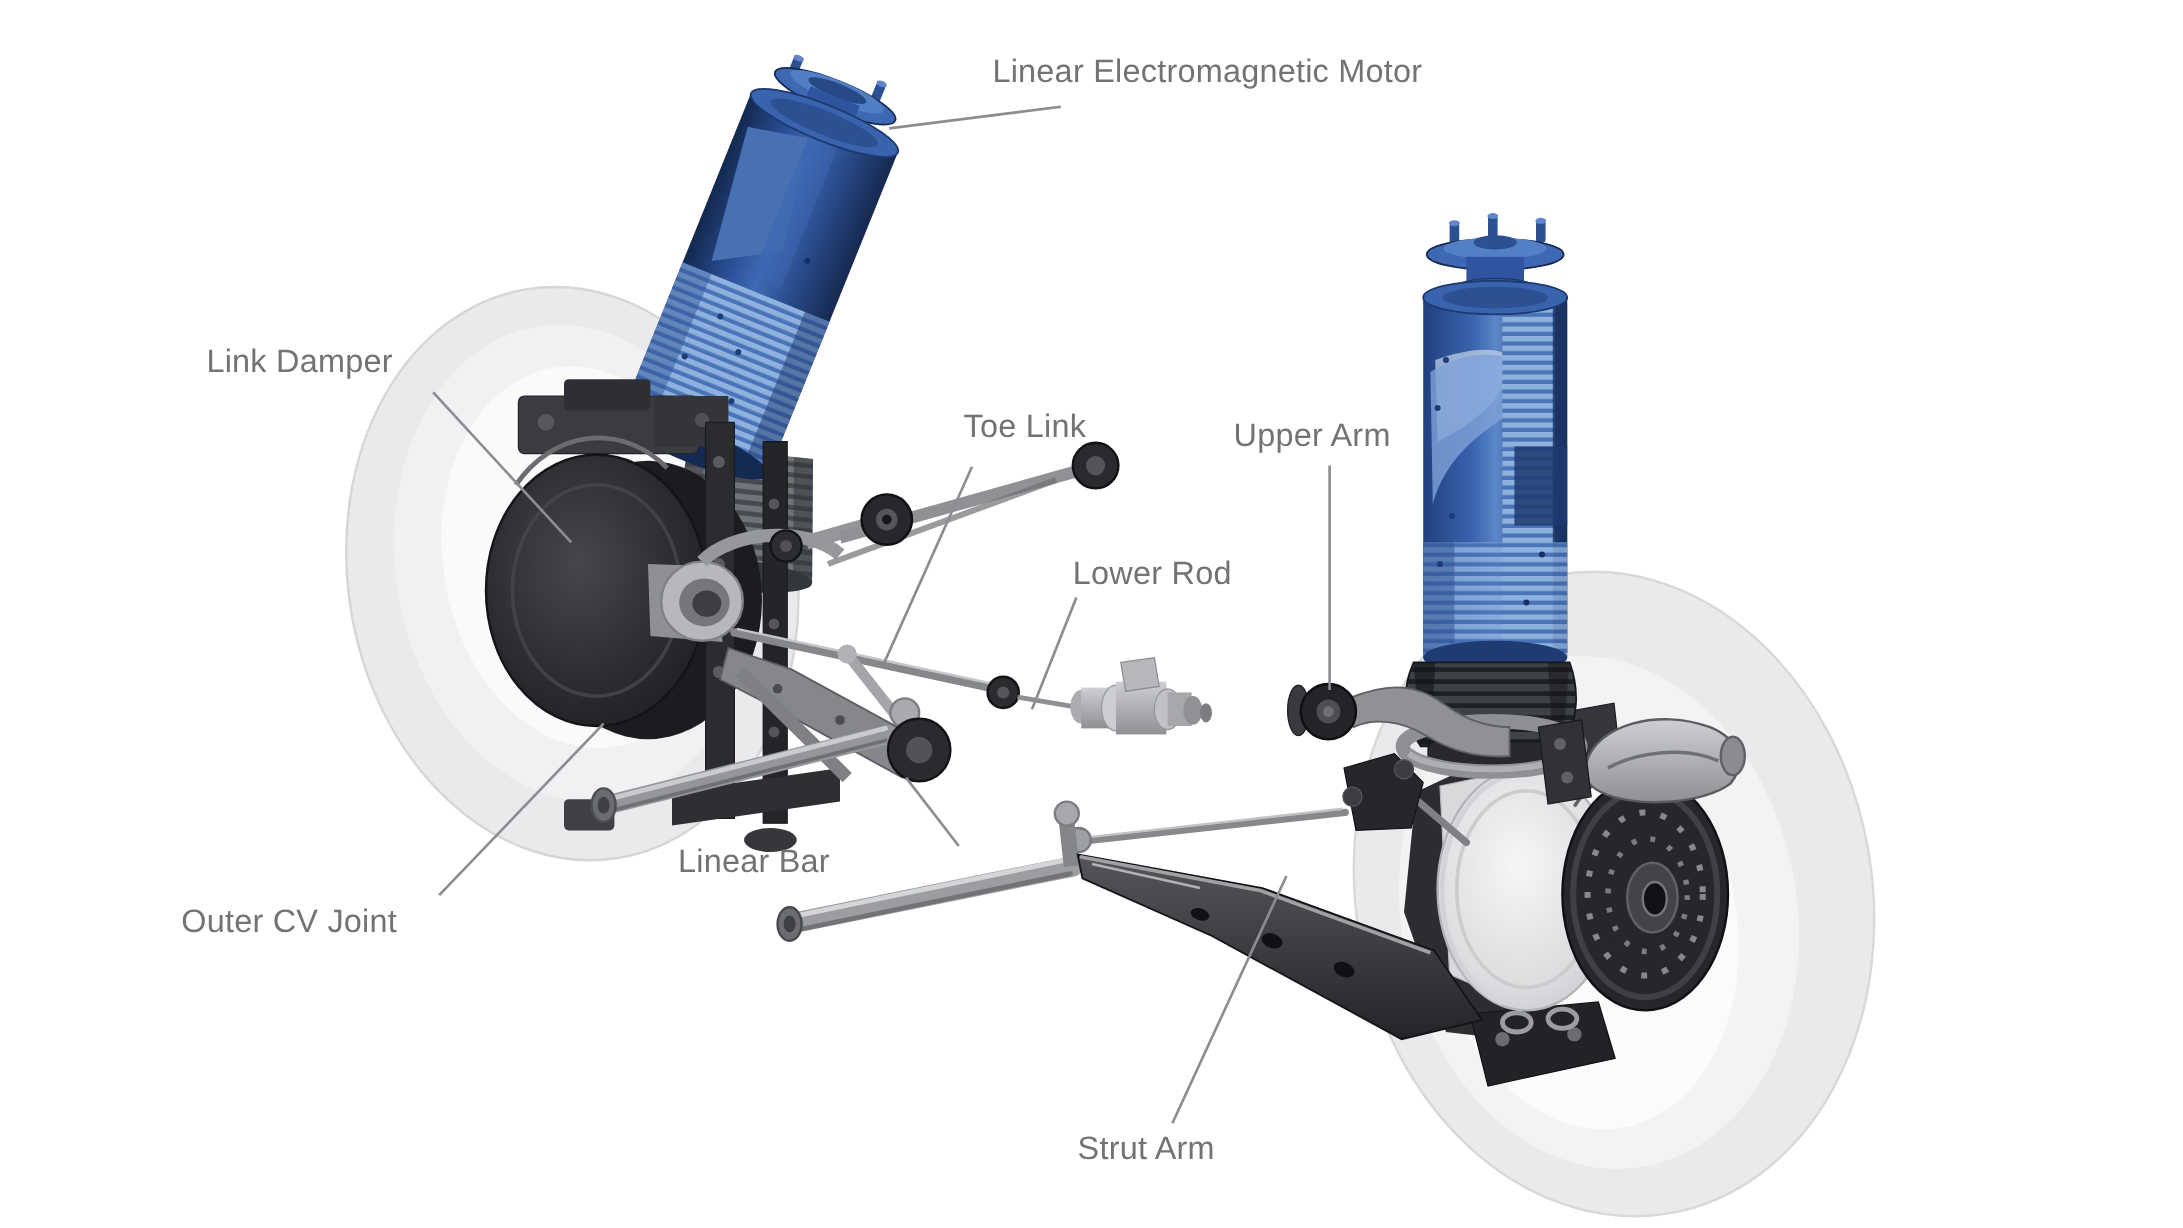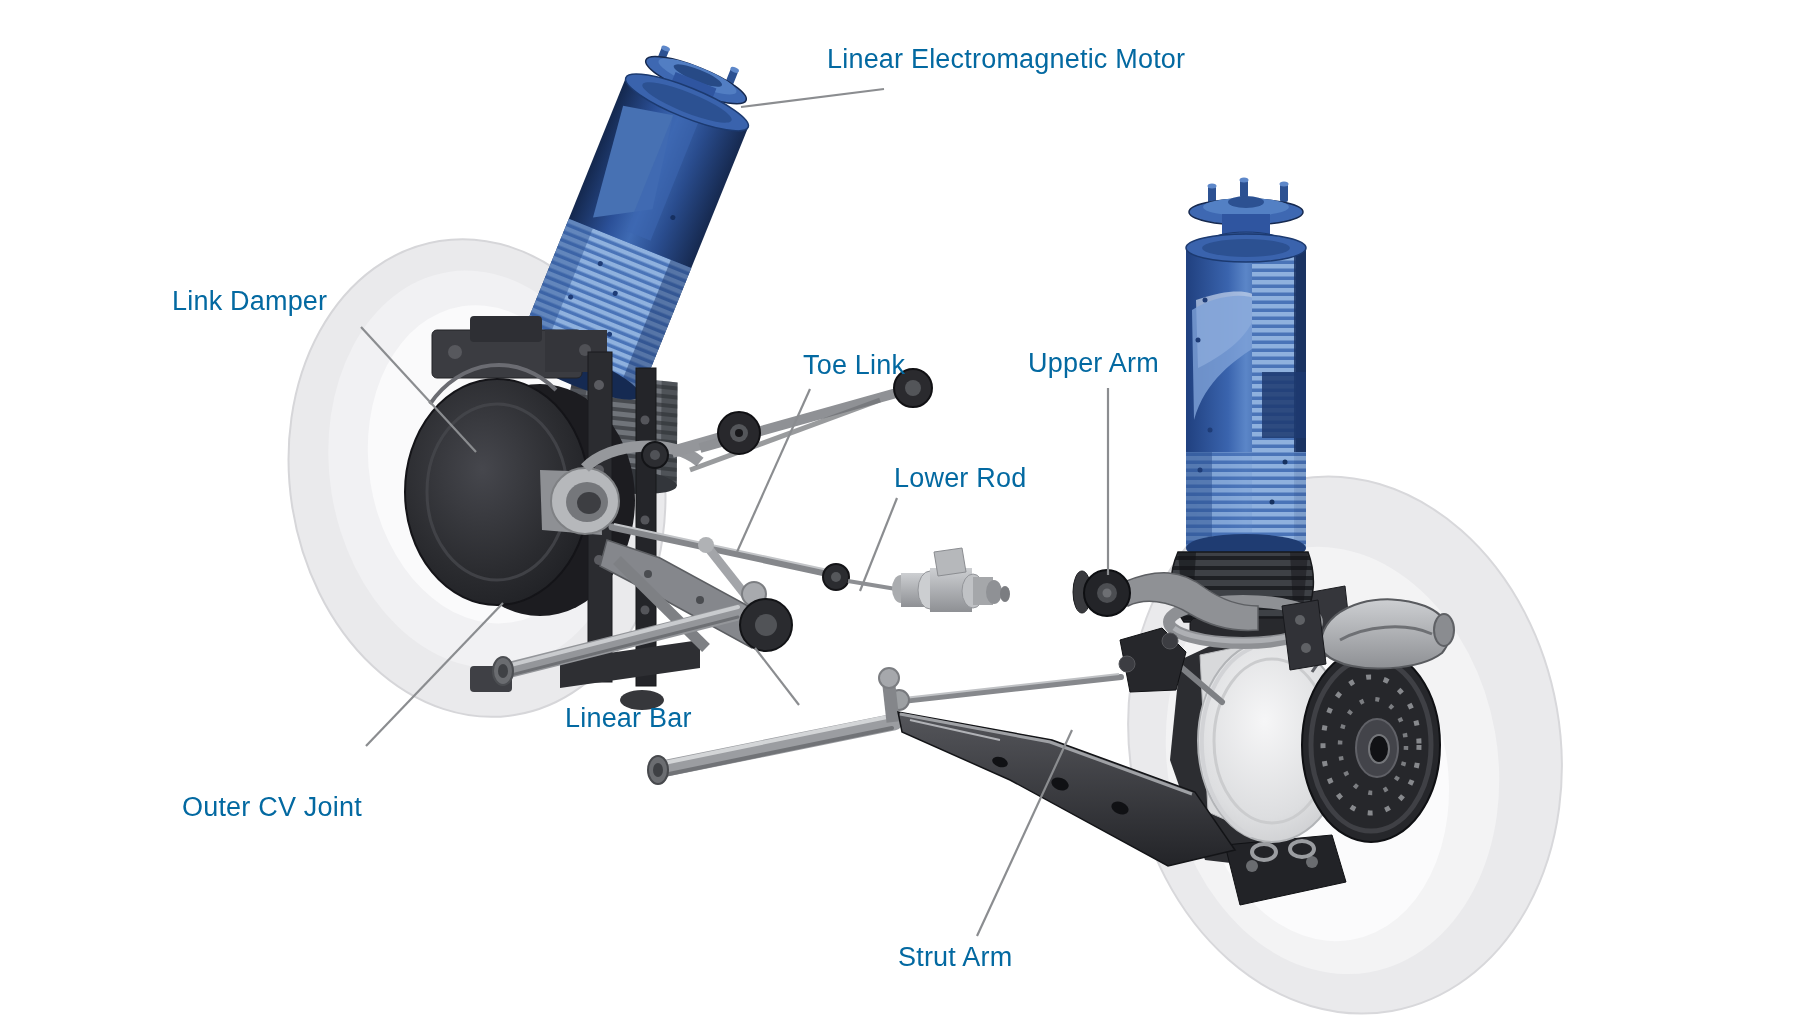--- a/index.html
+++ b/index.html
@@ -7,21 +7,21 @@
     position:relative;
     width:1819px;height:1023px;
     background:#ffffff;
     overflow:hidden;
     font-family:"Liberation Sans",sans-serif;
   }
   .stage svg{position:absolute;left:0;top:0;}
   .label{
     position:absolute;
     font:400 27px/1.15 "Liberation Sans",sans-serif;
-    color:#0369a1;
+    color:#737373;
     white-space:nowrap;
     letter-spacing:.2px;
   }
 </style>
 </head>
 <body>
 
 <div class="stage">
 
 <svg width="1819" height="1023" viewBox="0 0 1819 1023">
@@ -327,25 +327,25 @@
     <line x1="366" y1="746" x2="503" y2="603" stroke="#8b8d90"></line>
     <line x1="799" y1="705" x2="755" y2="648" stroke="#8b8d90"></line>
     <line x1="977" y1="936" x2="1072" y2="730" stroke="#8b8d90"></line>
   </g>
 </svg>
 
 <div class="label" style="left:827px;top:44px;">Linear Electromagnetic Motor</div>
 
 <div class="label" style="left:172px;top:286px;">Link Damper</div>
 
-<div class="label" style="left:803px;top:350px;">Toe Link</div>
+<div class="label" style="left:803px;top:340px;">Toe Link</div>
 
 <div class="label" style="left:894px;top:463px;">Lower Rod</div>
 
 <div class="label" style="left:1028px;top:348px;">Upper Arm</div>
 
-<div class="label" style="left:151px;top:792px;margin-left:31px;">Outer CV Joint</div>
+<div class="label" style="left:151px;top:753px;">Outer CV Joint</div>
 
 <div class="label" style="left:565px;top:703px;">Linear Bar</div>
 
 <div class="label" style="left:898px;top:942px;">Strut Arm</div>
 
 </div>
 
 </body></html>

